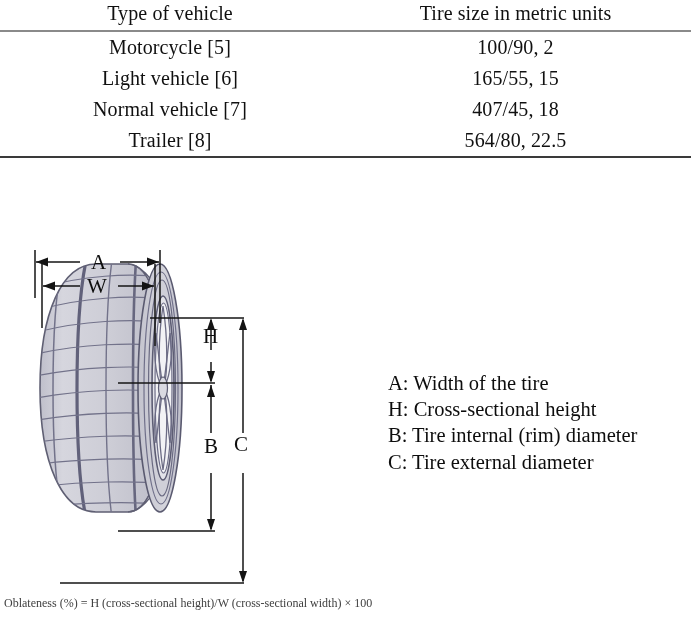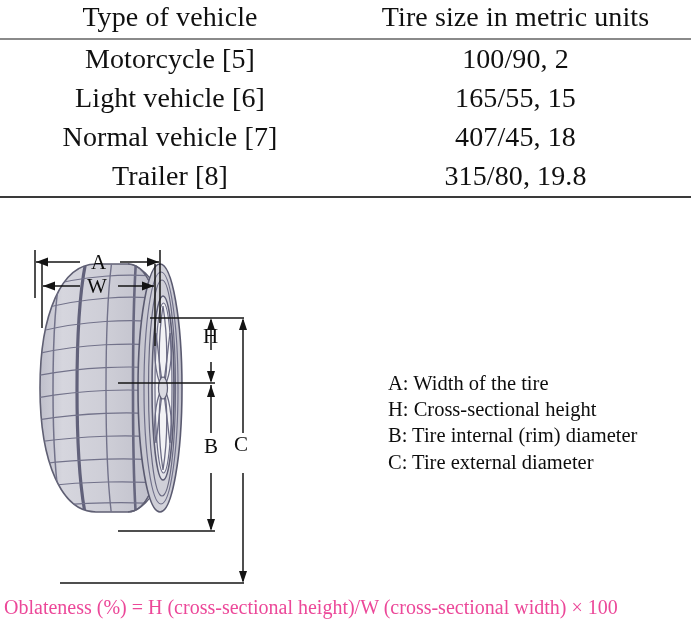--- a/index.html
+++ b/index.html
@@ -26,21 +26,21 @@
   #vehicle-table table {
     width: 691px;
     border-collapse: collapse;
     table-layout: fixed;
   }
   #vehicle-table col.c1 { width: 340px; }
   #vehicle-table col.c2 { width: 351px; }
   #vehicle-table th, #vehicle-table td {
     text-align: center;
     font-weight: normal;
-    font-size: 28px;
+    font-size: 20px;
     line-height: 1;
     padding: 5px 0 6px 0;
     letter-spacing: .1px;
   }
   #vehicle-table thead th {
     padding-top: 3px;
     padding-bottom: 7px;
   }
   .rule-top-row th {
     border-bottom: 2.5px solid #8a8a8a;
@@ -86,24 +86,24 @@
     white-space: nowrap;
     color: #0d0d0d;
   }
 
   
   #caption {
     position: absolute;
     left: 4px;
     top: 597px;
     width: 687px;
-    font-size: 20px;
+    font-size: 12px;
     line-height: 1;
     white-space: nowrap;
-    color: #ec4899;
+    color: #404040;
   }
 </style>
 </head>
 <body>
 
 <div id="vehicle-table">
   <table>
     <colgroup>
         <col class="c1">
         <col class="c2">
@@ -122,21 +122,21 @@
       <tr>
         <td>Light vehicle [6]</td>
         <td>165/55, 15</td>
       </tr>
       <tr>
         <td>Normal vehicle [7]</td>
         <td>407/45, 18</td>
       </tr>
       <tr class="rule-bottom-row">
         <td>Trailer [8]</td>
-        <td>315/80, 19.8</td>
+        <td>564/80, 22.5</td>
       </tr>
     </tbody>
   </table>
 </div>
 
 <div id="figure">
 
   <svg id="tire-svg" width="691" height="360" viewBox="0 0 691 360">
     <defs>
       <linearGradient id="treadGrad" x1="0" y1="0" x2="1" y2="0">

